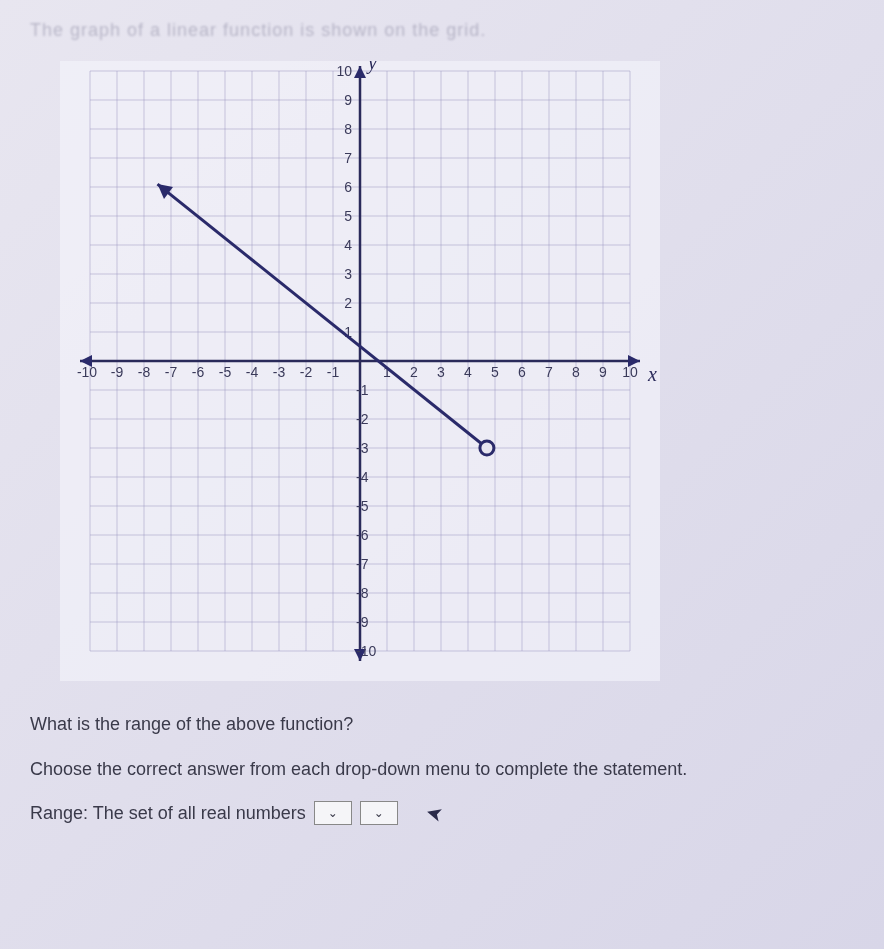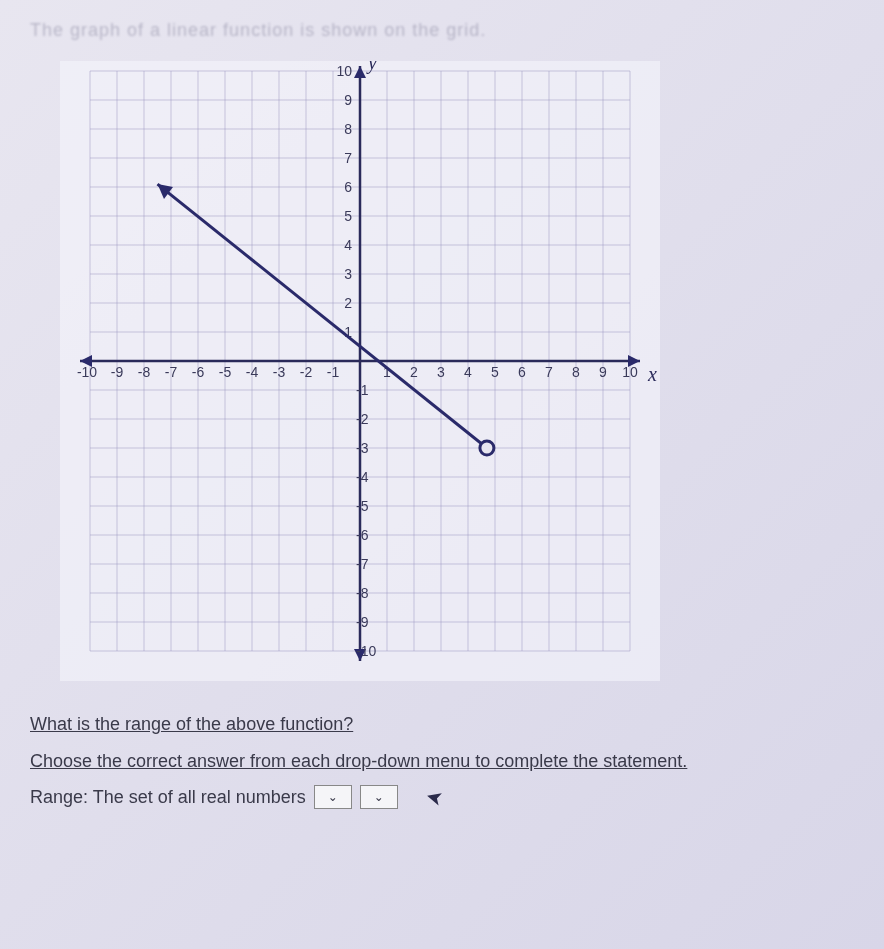--- a/index.html
+++ b/index.html
@@ -33,23 +33,22 @@
   .grid-line { stroke: #9a95c0; stroke-width: 1; opacity: 0.5; }
   .axis-line { stroke: #2a2a5a; stroke-width: 2.5; }
   .tick-label { font-size: 14px; fill: #3a3a5a; font-family: Arial; }
   .axis-label { font-size: 20px; fill: #2a2a5a; font-style: italic; font-family: 'Times New Roman', serif; }
   .func-line { stroke: #2a2a6a; stroke-width: 3; fill: none; }
   .open-circle { fill: #e8e6f0; stroke: #2a2a6a; stroke-width: 3; }
   .arrowhead { fill: #2a2a6a; }
   .question-text {
     font-size: 18px;
     color: #3a3a4a;
-    margin: 10px 0;
+    margin: 18px 0;
     line-height: 1.5;
-    text-decoration: underline;
   }
   .answer-row {
     font-size: 18px;
     color: #3a3a4a;
     margin-top: 1px;
     display: flex;
     align-items: center;
     gap: 8px;
     text-align: center;
   }

